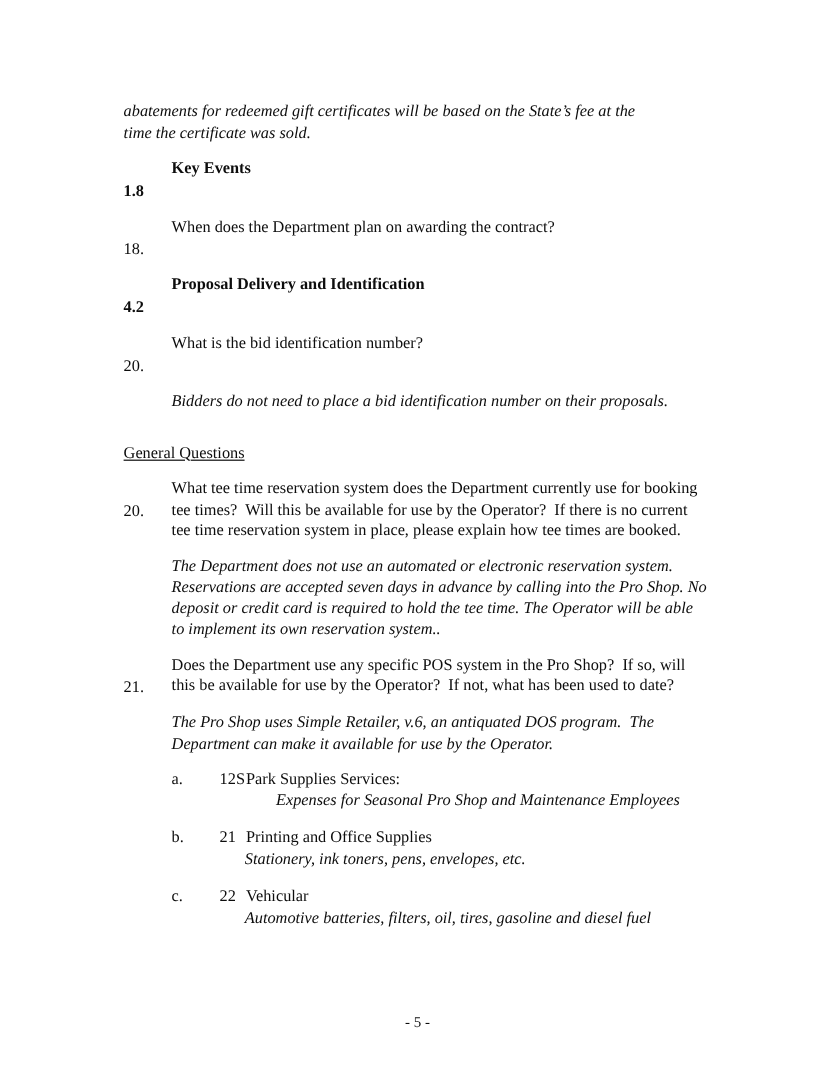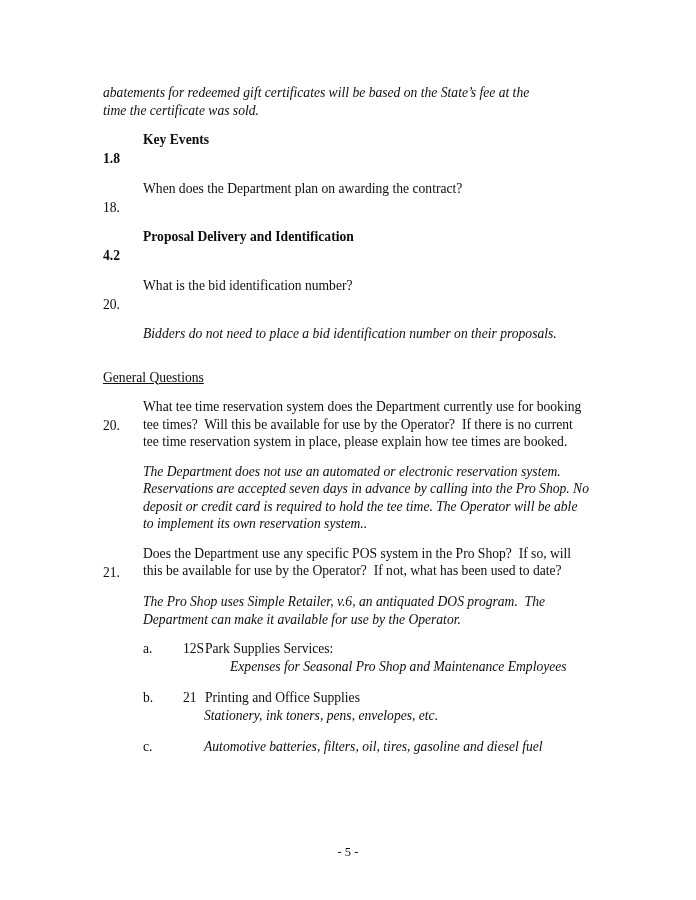--- a/index.html
+++ b/index.html
@@ -120,20 +120,21 @@
         <span class="li-letter">b.</span>
         <div class="li-body">
           <div><span class="li-code">21</span><span>Printing and Office Supplies</span></div>
           <div class="li-desc italic">Stationery, ink toners, pens, envelopes, etc.</div>
         </div>
       </div>
 
       <div class="li li-c">
         <span class="li-letter">c.</span>
         <div class="li-body">
+          <div><span class="li-code">22</span><span>Vehicular</span></div>
           <div class="li-desc italic">Automotive batteries, filters, oil, tires, gasoline and diesel fuel</div>
         </div>
       </div>
 
     </div>
   </div>
 
   <div class="footer">- 5 -</div>
 </div>
 

